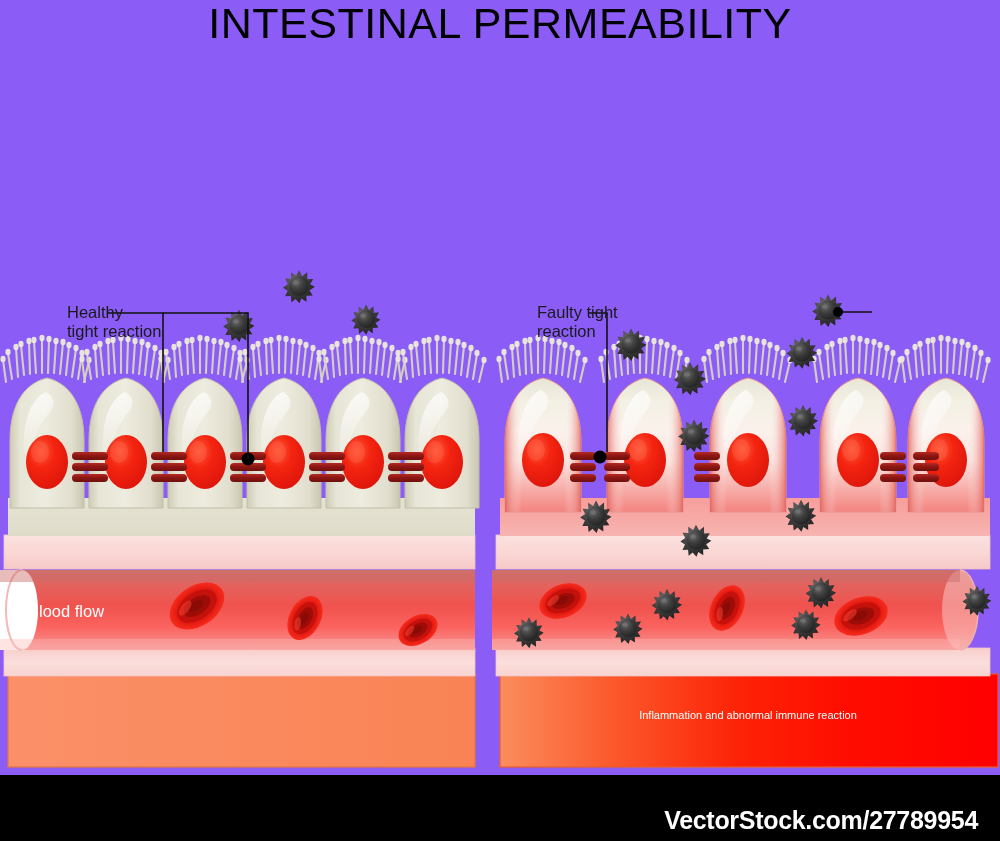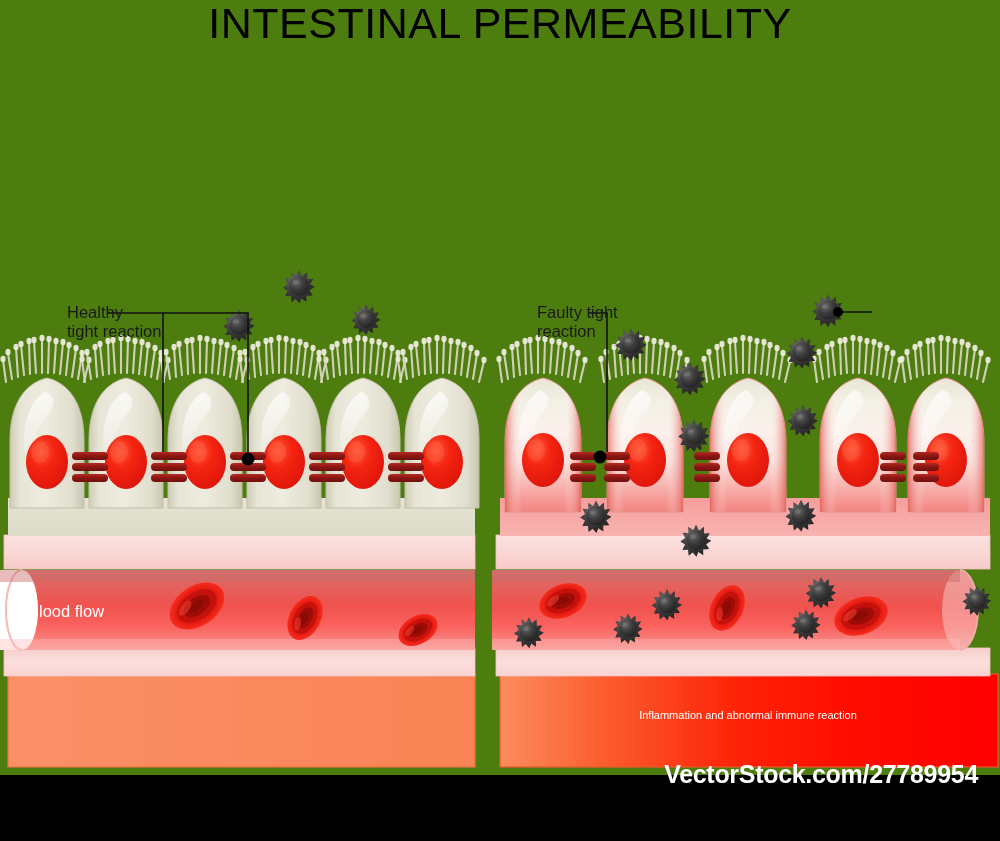--- a/index.html
+++ b/index.html
@@ -13,21 +13,21 @@
     position: relative;
     overflow: hidden;
     font-family: "Liberation Sans", sans-serif;
   }
 
   #stage {
     position: absolute;
     left: 0; top: 0;
     width: 1000px;
     height: 841px;
-    background: #4d7c0f;
+    background: #8b5cf6;
   }
 
   
   #title {
     position: absolute;
     left: 0;
     top: 0px;
     width: 1000px;
     text-align: center;
     font-family: "Liberation Sans", sans-serif;
@@ -99,21 +99,21 @@
     top: 783px;
     font-family: "Liberation Sans", sans-serif;
     font-size: 35px;
     font-weight: bold;
     color: #ffffff;
     letter-spacing: -0.5px;
   }
   #footer-url {
     position: absolute;
     right: 22px;
-    top: 760px;
+    top: 806px;
     font-family: "Liberation Sans", sans-serif;
     font-size: 25px;
     font-weight: bold;
     color: #ffffff;
     letter-spacing: -0.3px;
   }
 </style>
 </head>
 <body>
 

